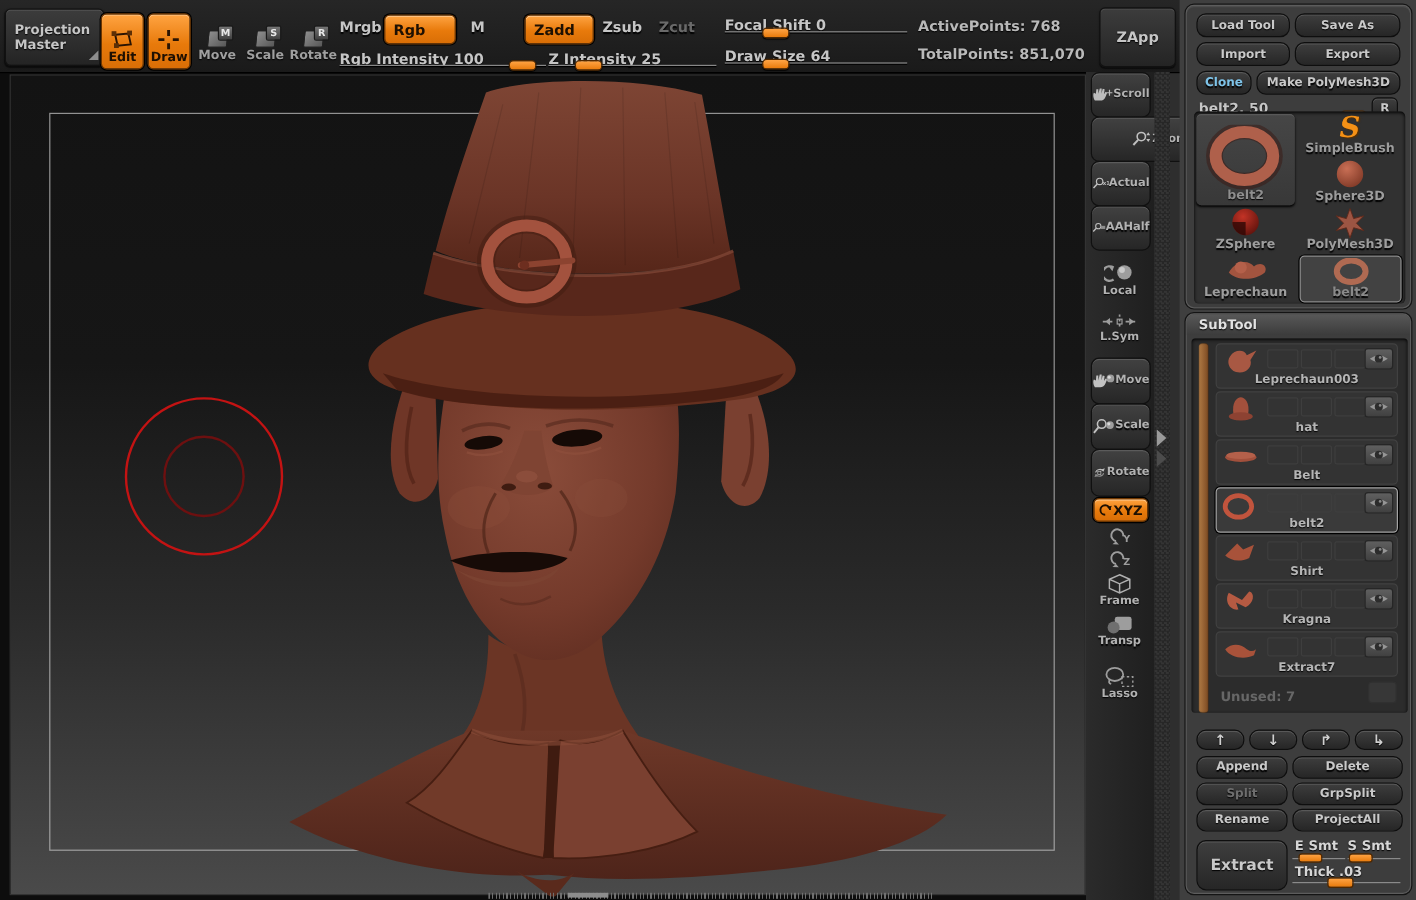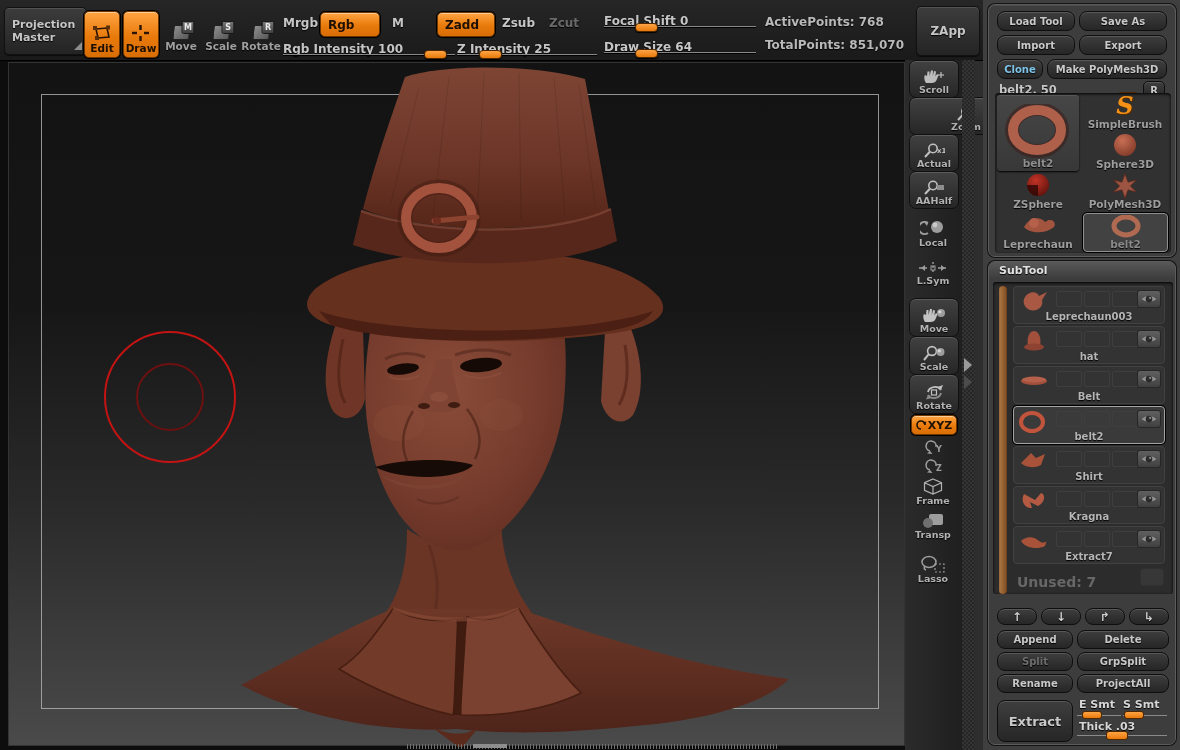--- a/index.html
+++ b/index.html
@@ -45,21 +45,21 @@
   .cursor-inner{position:absolute;left:127px;top:300px;width:64px;height:64px;border-radius:50%;
     border:2px solid #6d1010;z-index:4;}
   .tray{position:absolute;left:398px;top:681px;width:372px;height:5px;z-index:4;
     background:repeating-linear-gradient(90deg,#707070 0 1px,transparent 1px 3px);}
   .tray-handle{position:absolute;left:66px;top:0;width:34px;height:4px;background:#8d8d8d;}
   
   .toolcol{position:absolute;left:905px;top:60px;width:57px;height:690px;
     background:linear-gradient(90deg,#2b2b2b,#1f1f1f);z-index:2;}
   .vbtn{position:absolute;left:4px;width:48px;background:linear-gradient(#414141,#262626);
     border:1px solid #101010;border-radius:7px;box-shadow:inset 0 1px 0 rgba(255,255,255,.14);
-    display:flex;flex-direction:column;align-items:center;justify-content:flex-end;padding-bottom:2px;cursor:pointer;}
+    display:flex;flex-direction:row;align-items:center;justify-content:flex-end;padding-bottom:2px;cursor:pointer;}
   .vflat{position:absolute;left:4px;width:48px;display:flex;flex-direction:column;align-items:center;
     justify-content:flex-end;cursor:pointer;}
   .vl{font-weight:bold;font-size:9.5px;color:#b2b2b2;text-shadow:0 1px 1px #000;line-height:11px;}
   .vxyz{position:absolute;left:6px;width:44px;height:18px;display:flex;align-items:center;justify-content:center;
     gap:1px;font-weight:bold;font-size:11px;color:#1e1002;cursor:pointer;}
   .divider{position:absolute;left:962px;top:60px;width:13px;height:690px;z-index:2;
     background:repeating-conic-gradient(#343434 0 25%,#262626 0 50%) 0 0/4px 4px;}
   .div-arrow{position:absolute;left:2px;top:298px;width:0;height:0;
     border-top:7px solid transparent;border-bottom:7px solid transparent;border-left:8px solid #9a9a9a;}
   .div-arrow2{position:absolute;left:2px;top:315px;width:0;height:0;
@@ -92,21 +92,21 @@
   .strow{position:absolute;left:20px;width:152px;height:38px;background:#333;border:1px solid #414141;
     border-radius:4px;box-sizing:border-box;cursor:pointer;}
   .strow.sel{border-color:#a3a3a3;background:#3a3a3a;box-shadow:0 0 0 1px #000;}
   .stname{position:absolute;left:0;bottom:1px;width:100%;text-align:center;font-size:10px;
     font-weight:bold;color:#b5b5b5;text-shadow:0 1px 1px #000;}
   .stbox{position:absolute;top:4px;width:24px;height:14px;border:1px solid #3e3e3e;border-radius:2px;}
   .steye{position:absolute;right:3px;top:3px;width:24px;height:18px;border-radius:3px;
     background:linear-gradient(#606060,#404040);border:1px solid #262626;box-sizing:border-box;
     display:flex;align-items:center;justify-content:center;cursor:pointer;}
   .steye.dim3{background:#373737;border-color:#303030;}
-  .unused{position:absolute;left:24px;font-size:14px;font-weight:bold;color:#676767;}
+  .unused{position:absolute;left:24px;font-size:11px;font-weight:bold;color:#676767;}
   .navb{position:absolute;height:17px;color:#d0d0d0;font-size:12px;font-weight:bold;}
   .mini{position:absolute;font-size:11px;font-weight:bold;color:#d6d6d6;text-shadow:0 1px 1px #000;white-space:nowrap;cursor:pointer;}
   .mtrack{position:absolute;height:1px;background:#8a8a8a;}
   .mhandle{position:absolute;width:18px;height:6px;background:linear-gradient(#ffa445,#e87a0b);
     border:1px solid #502800;border-radius:3px;}
 </style>
 </head>
 <body>
 
 <div class="topbar">

